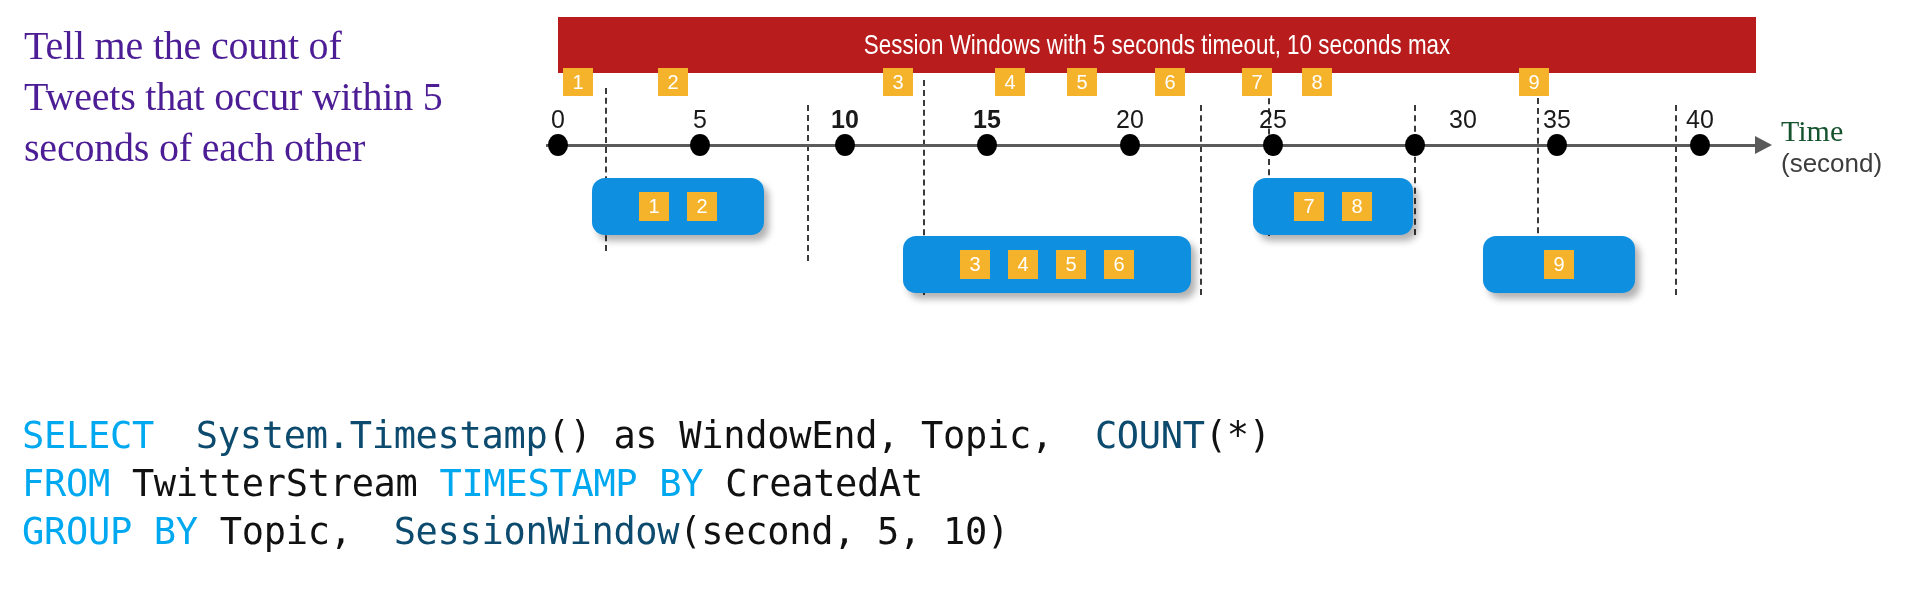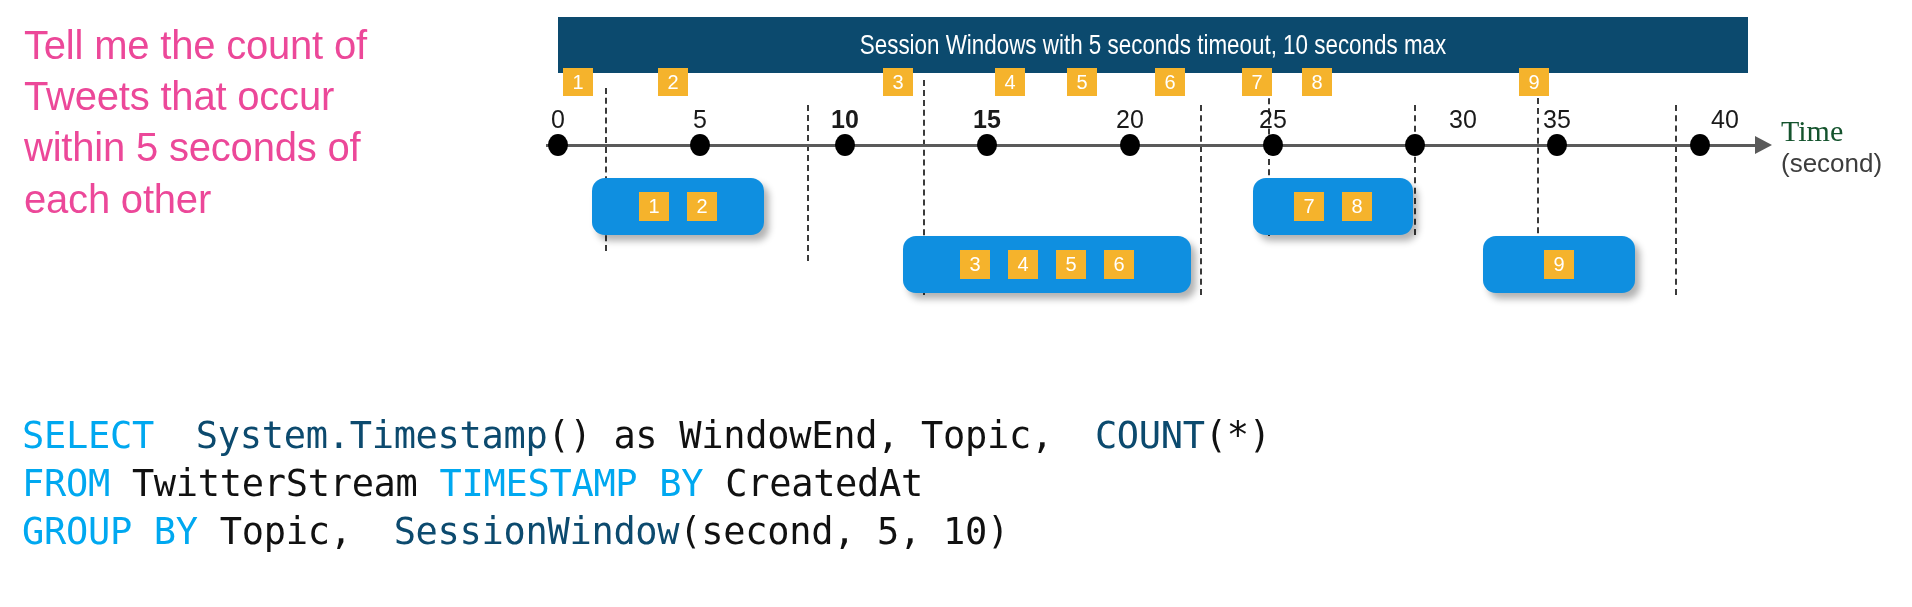--- a/index.html
+++ b/index.html
@@ -14,44 +14,45 @@
     font-family: "Liberation Sans", sans-serif;
     position: relative;
   }
 
   
   #prompt-text {
     position: absolute;
     left: 24px;
     top: 20px;
     width: 420px;
-    color: #ec4899;
+    color: #4c1d95;
     font-size: 40px;
     line-height: 1.28;
-    font-family: Liberation Sans, sans-serif;
+    font-family: Liberation Serif, serif;
     letter-spacing: -0.2px;
   }
 
   
   #diagram {
     position: absolute;
     left: 0;
     top: 0;
     width: 1912px;
     height: 330px;
   }
 
   
   #banner {
     position: absolute;
     left: 558px;
     top: 17px;
     width: 1190px;
     height: 56px;
-    background: #0c4a6e;
+    background: #b91c1c;
+    padding-left: 8px;
   }
   #banner-label {
     position: absolute;
     left: 0;
     right: 0;
     top: 50%;
     transform: translateY(-50%) scaleX(0.80);
     text-align: center;
     color: #ffffff;
     font-size: 28px;
@@ -219,21 +220,21 @@
       <div class="tick-label" style="left: 987px; font-weight: bold;">15</div>
       <div class="axis-dot" style="left: 987px;"></div>
       <div class="tick-label" style="left: 1130px;">20</div>
       <div class="axis-dot" style="left: 1130px;"></div>
       <div class="tick-label" style="left: 1273px;">25</div>
       <div class="axis-dot" style="left: 1273px;"></div>
       <div class="tick-label" style="left: 1415px; margin-left: 48px;">30</div>
       <div class="axis-dot" style="left: 1415px;"></div>
       <div class="tick-label" style="left: 1557px;">35</div>
       <div class="axis-dot" style="left: 1557px;"></div>
-      <div class="tick-label" style="left: 1700px; margin-left: 25px;">40</div>
+      <div class="tick-label" style="left: 1700px;">40</div>
       <div class="axis-dot" style="left: 1700px;"></div>
     </div>
   <div id="events-container">
       <div class="event-badge" style="left: 578px;">1</div>
       <div class="event-badge" style="left: 673px;">2</div>
       <div class="event-badge" style="left: 898px;">3</div>
       <div class="event-badge" style="left: 1010px;">4</div>
       <div class="event-badge" style="left: 1082px;">5</div>
       <div class="event-badge" style="left: 1170px;">6</div>
       <div class="event-badge" style="left: 1257px;">7</div>

